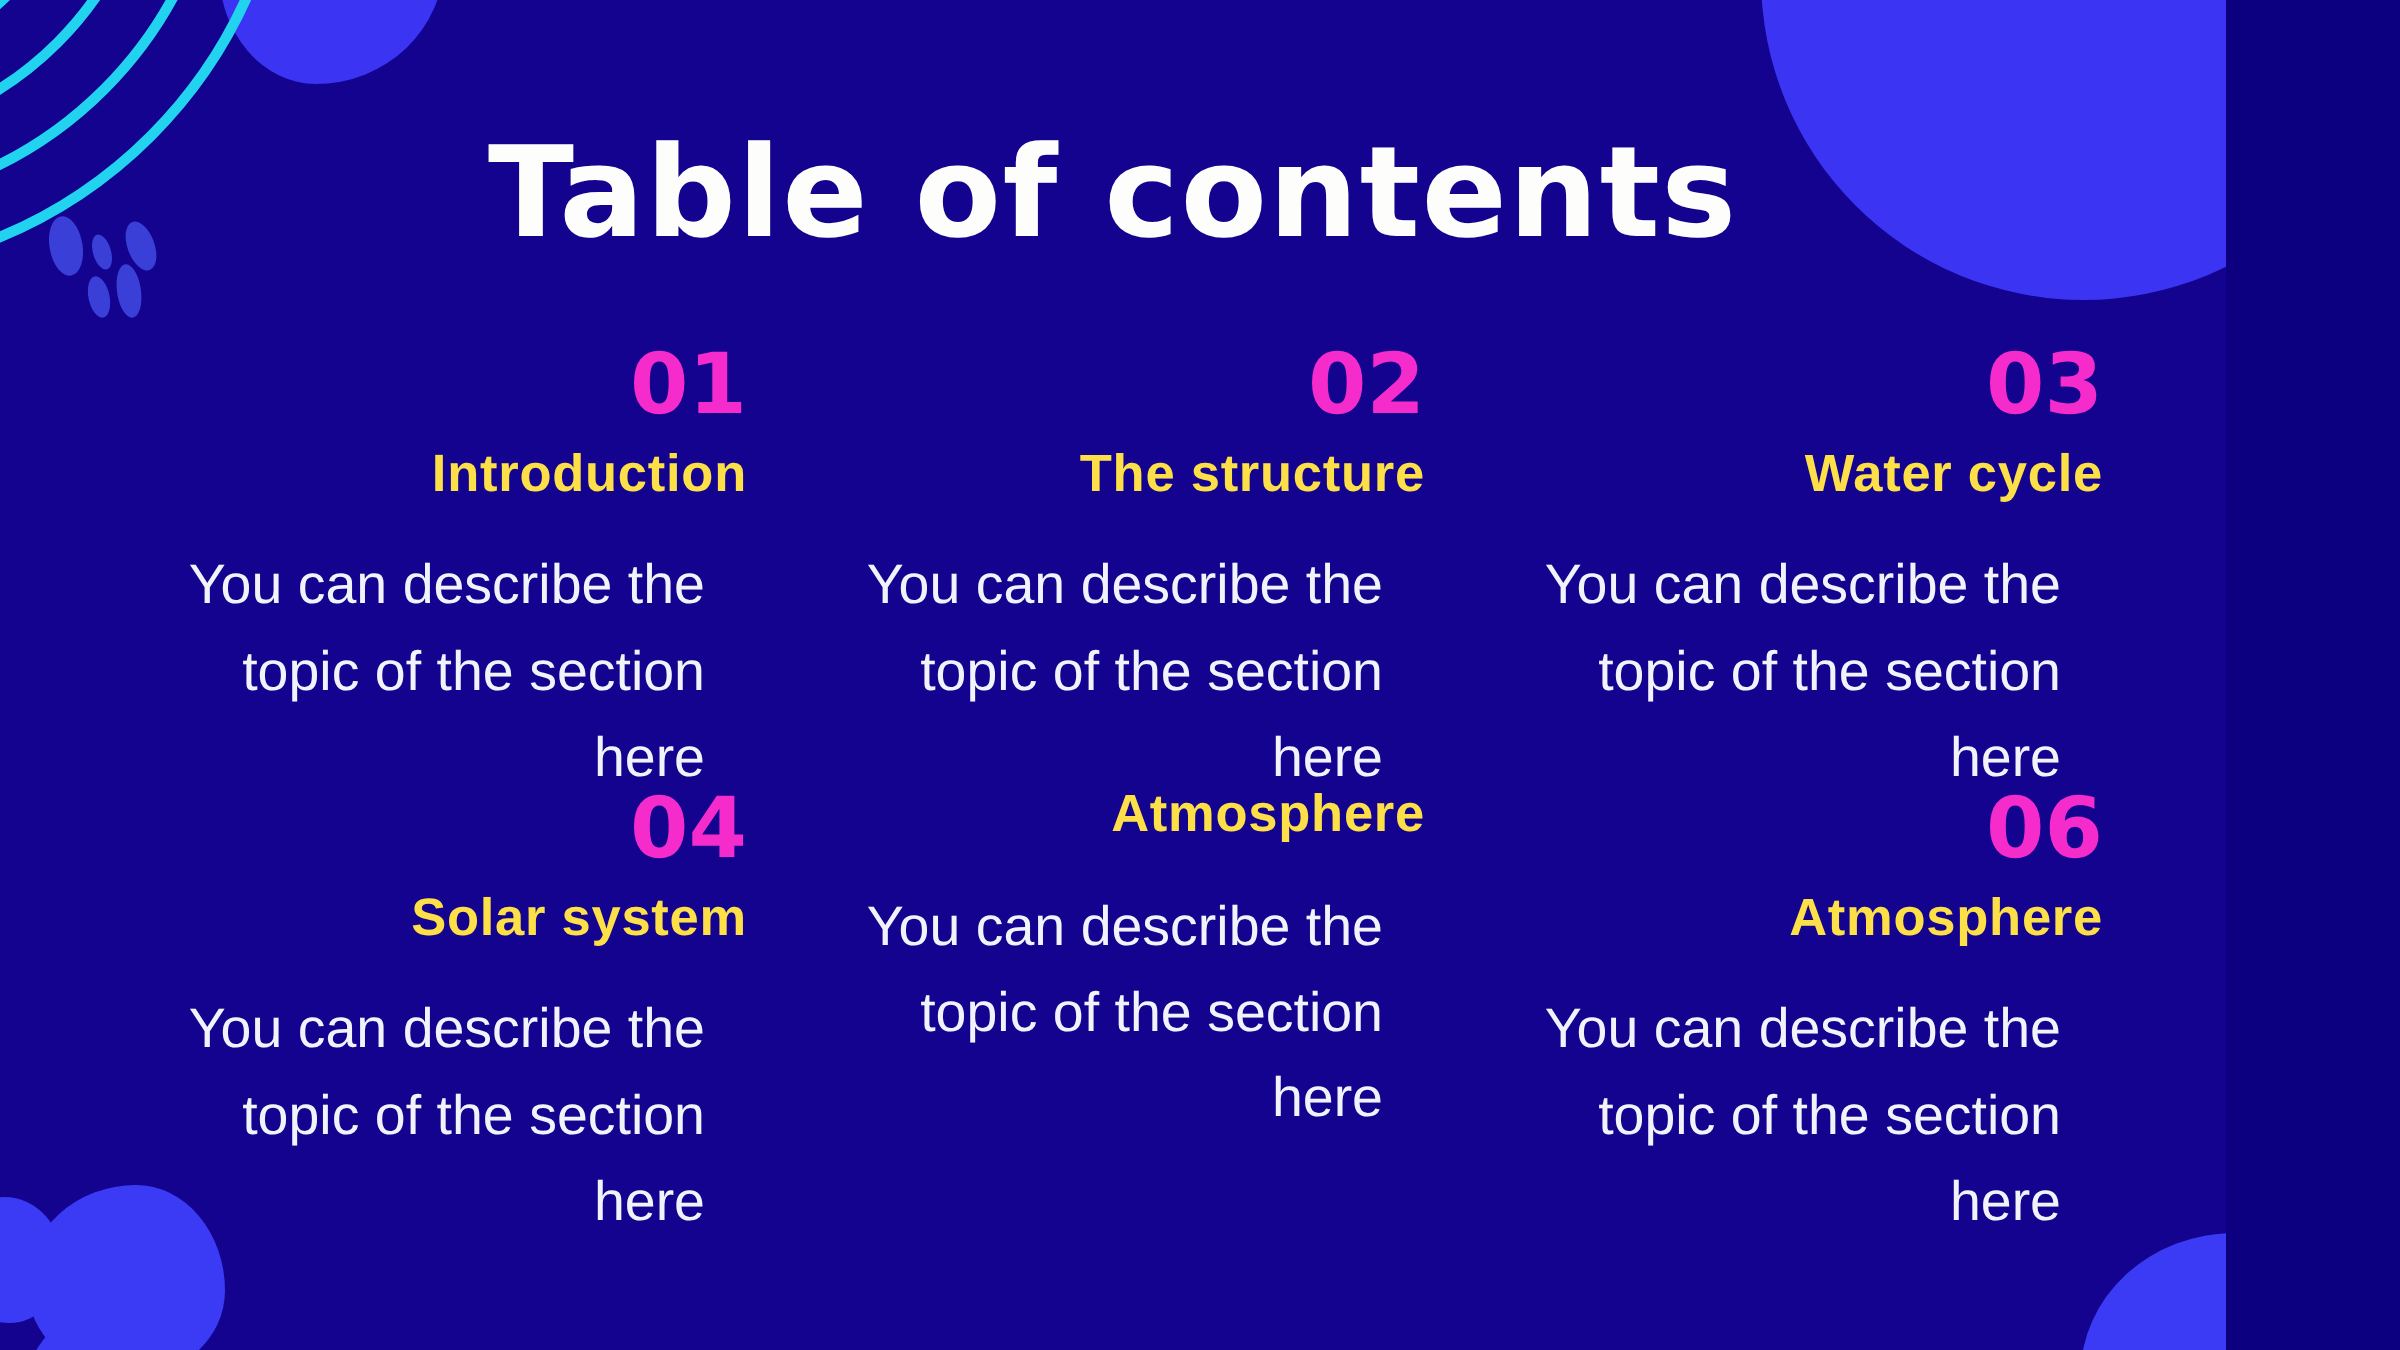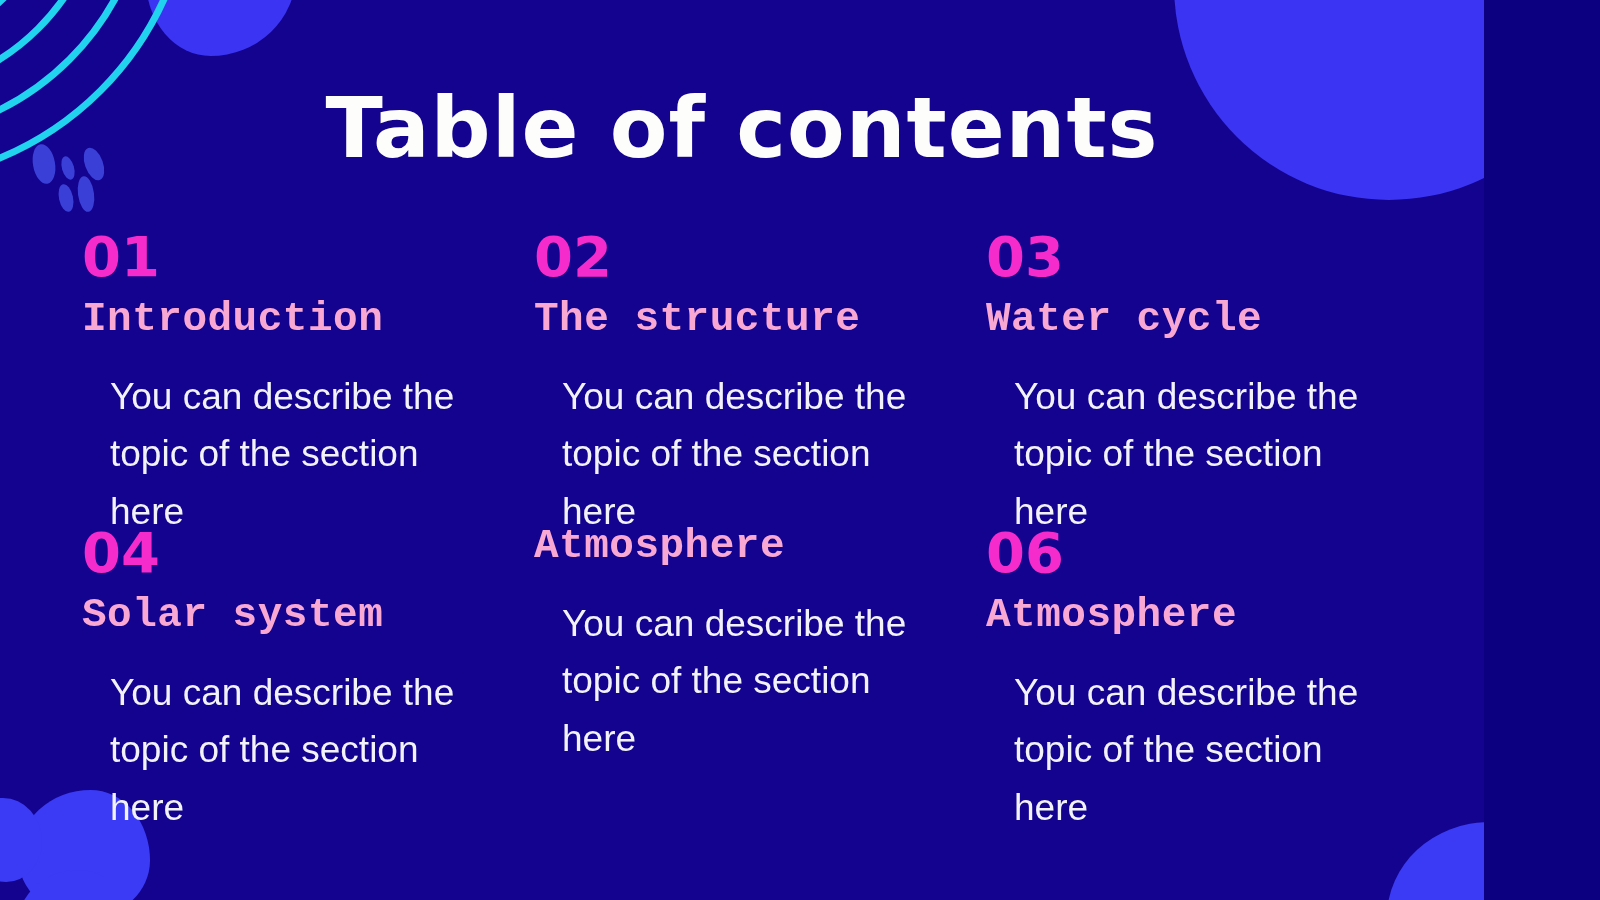--- a/index.html
+++ b/index.html
@@ -132,39 +132,39 @@
     right: 64px;
     top: 228px;
     display: grid;
     grid-template-columns: repeat(3, 1fr);
     grid-template-rows: repeat(2, 296px);
     column-gap: 0px;
     row-gap: 0px;
   }
 
   .toc-item {
-    text-align: left;
+    text-align: right;
     padding: 0 18px;
   }
 
   .toc-number {
     color: #f52bcb;
     font-family: "DejaVu Sans", sans-serif;
     font-weight: 700;
     font-size: 56px;
     line-height: 1.05;
     letter-spacing: 0px;
     margin-bottom: 10px;
   }
 
   .toc-heading {
-    color: #f9a8d4;
-    font-family: Liberation Mono, monospace;
+    color: #fde047;
+    font-family: Liberation Sans, sans-serif;
     font-weight: 700;
-    font-size: 41px;
+    font-size: 35px;
     line-height: 1.1;
     letter-spacing: 0.5px;
     margin-bottom: 26px;
     white-space: nowrap;
   }
 
   .toc-desc {
     color: #f2f2fb;
     font-family: "Liberation Sans", sans-serif;
     font-weight: 400;

